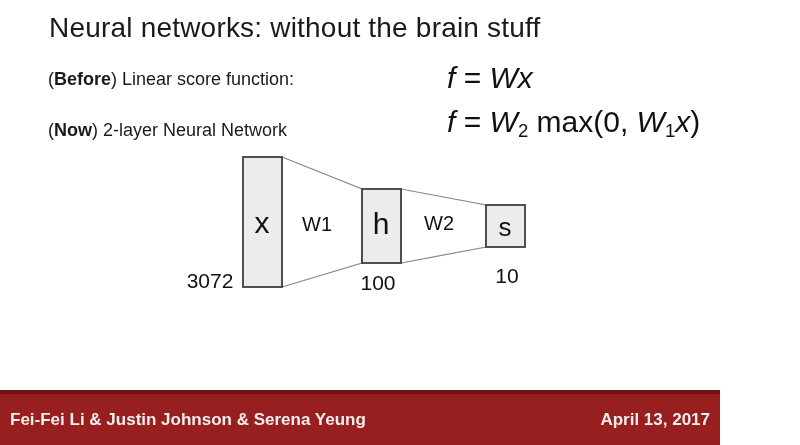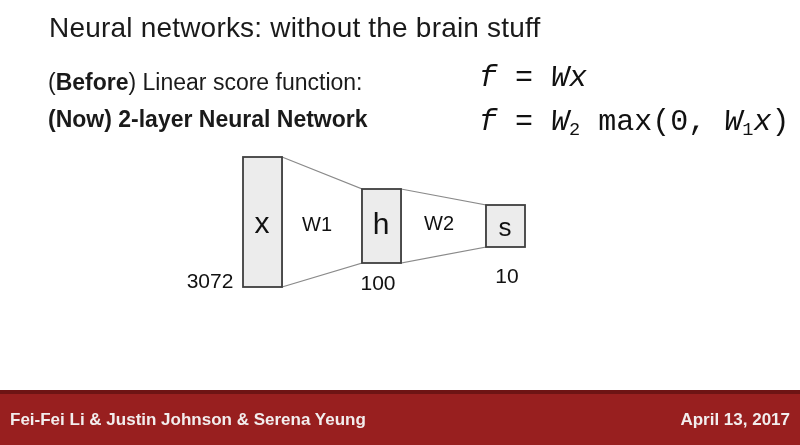--- a/index.html
+++ b/index.html
@@ -15,33 +15,32 @@
     position: absolute;
     left: 33px; top: 12px;
     font-size: 28px;
     letter-spacing: 0.2px;
     white-space: nowrap;
     margin-left: 16px;
   }
   .textline {
     position: absolute;
     left: 48px;
-    font-size: 23px;
+    font-size: 18px;
     white-space: nowrap;
   }
   .line-before { top: 69px; }
-  .line-now    { top: 106px; font-weight: bold; }
+  .line-now    { top: 120px; }
   .formula {
     position: absolute;
     left: 447px;
-    font-family: Liberation Mono, monospace;
+    font-family: Liberation Sans, sans-serif;
     font-size: 30px;
     color: #111111;
     white-space: nowrap;
-    margin-left: 32px;
   }
   .formula-before { top: 61px; }
   .formula-now    { top: 105px; text-align: right; }
   .formula .it { font-style: italic; }
   .formula .rm { font-style: normal; }
   .formula sub {
     font-style: normal;
     font-size: 0.62em;
     vertical-align: -0.28em;
     line-height: 0;
@@ -58,21 +57,21 @@
     fill: #111111;
     text-anchor: middle;
   }
   .diagram .node-lbl  { font-size: 30px; }
   .diagram .node-lbl-s{ font-size: 26px; }
   .diagram .w-lbl     { font-size: 20px; }
   .diagram .dim-lbl   { font-size: 21px; }
   .footer {
     position: absolute;
     left: 0; top: 390px;
-    width: 800px; height: 55px;
+    width: 720px; height: 55px;
     background: #981f1f;
     border-top: 4px solid #6e1414;
   }
   .footer span {
     position: absolute;
     top: 50%;
     transform: translateY(-50%);
     color: #f2eded;
     font-size: 17px;
     font-weight: 700;

